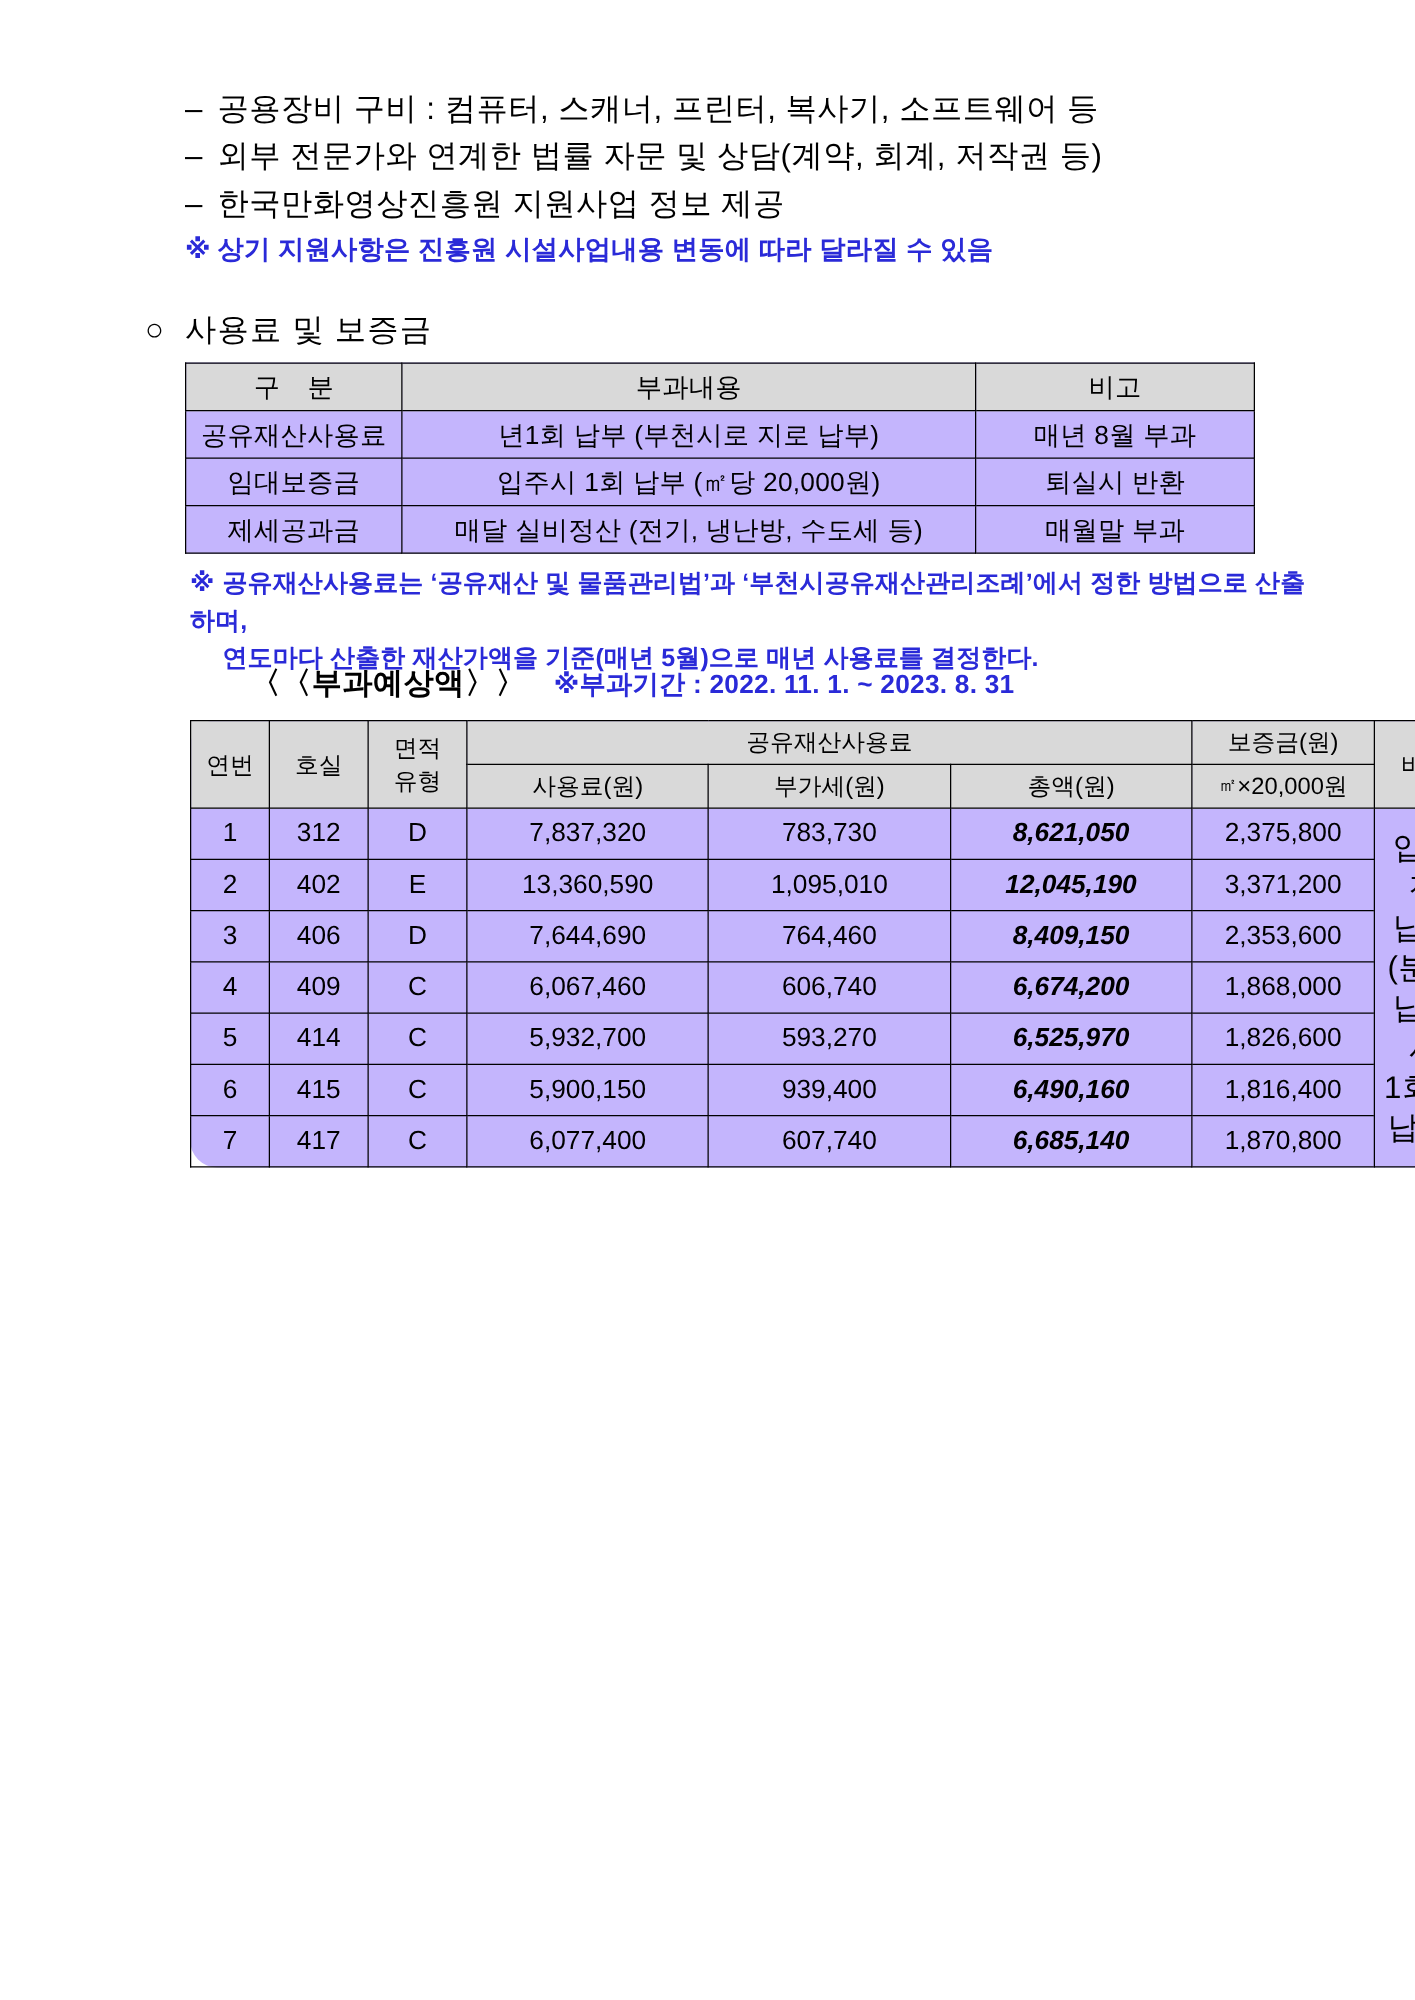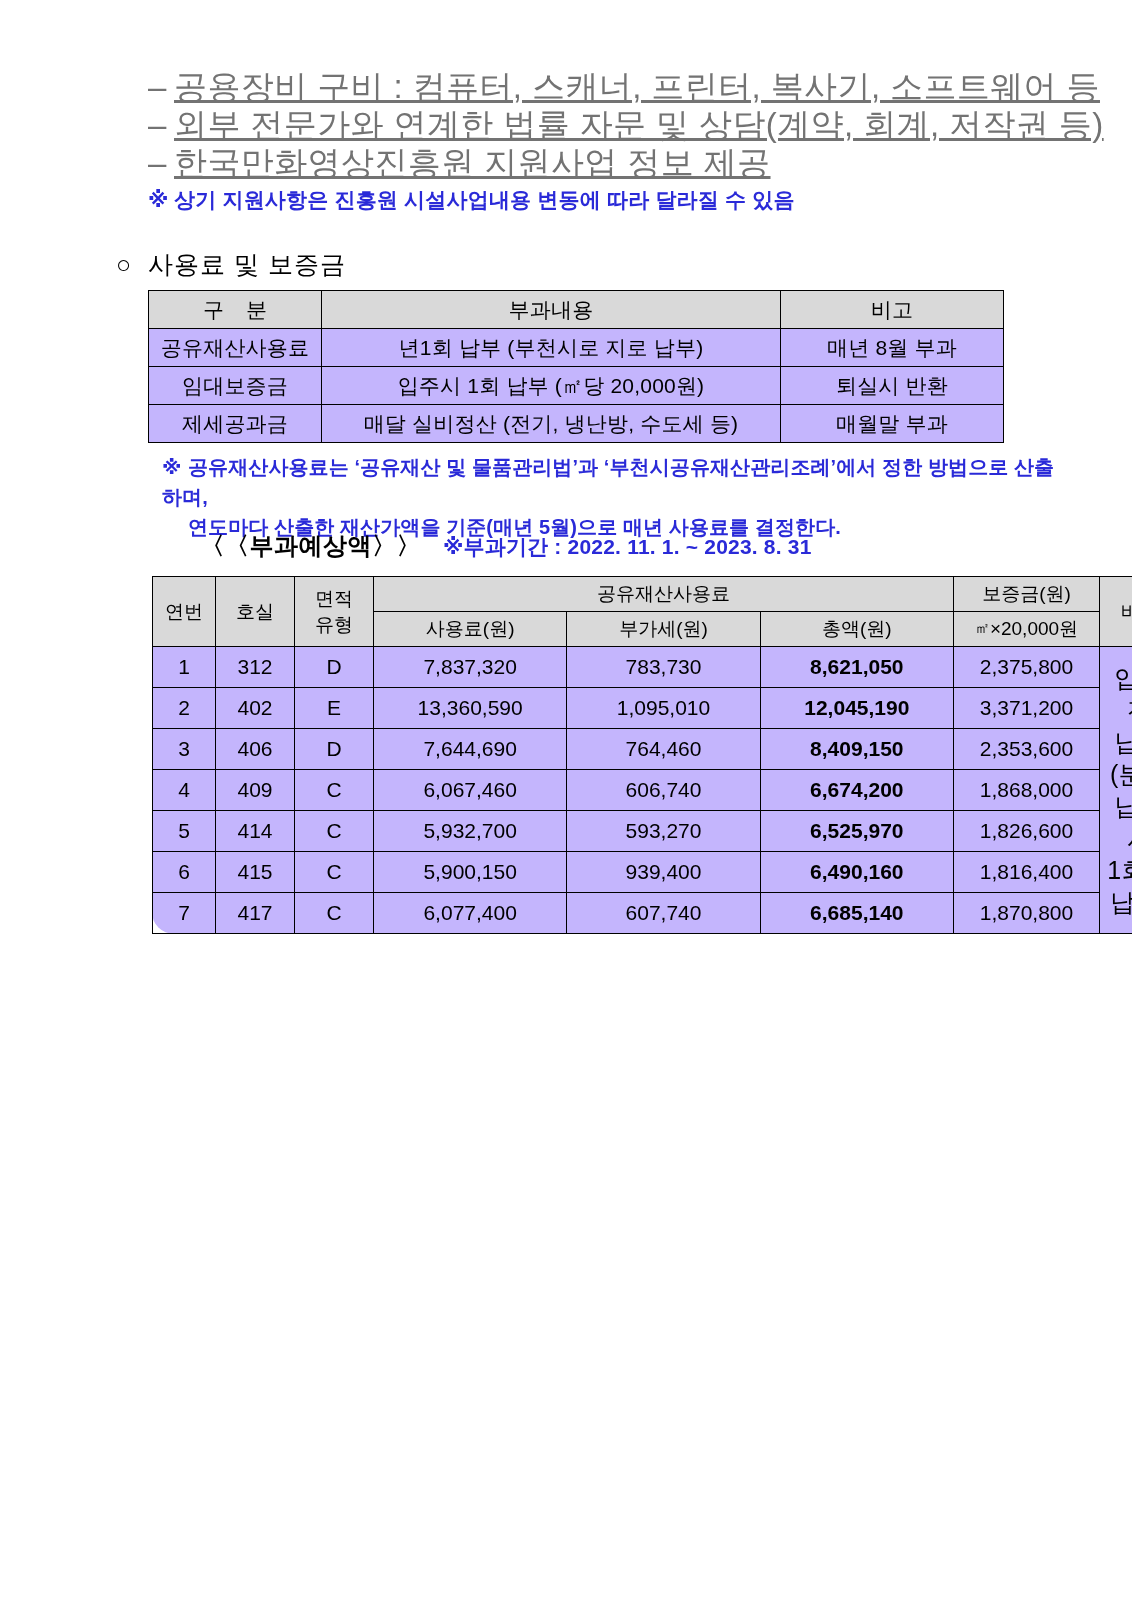--- a/index.html
+++ b/index.html
@@ -25,26 +25,25 @@
   }
 
   
   .top-list {
     position: absolute;
     left: 148px;
     top: 68px;
     width: 880px;
   }
   .dash-line {
-    font-size: 33px;
+    font-size: 25px;
     line-height: 38px;
     letter-spacing: 0.4px;
     white-space: nowrap;
-    color: #737373;
-    text-decoration: underline;
+    color: #000000;
   }
   .dash-mark {
     display: inline-block;
     width: 26px;
   }
   .note-blue {
     color: #2a2ad8;
     font-size: 21px;
     line-height: 36px;
     letter-spacing: 0.2px;
@@ -102,21 +101,21 @@
     letter-spacing: 0.2px;
   }
   #fee-table .c1 { width: 172px; }
   #fee-table .c2 { width: 458px; }
   #fee-table .c3 { width: 222px; }
   .sp-gubun { letter-spacing: 8px; padding-left: 8px; }
 
   
   .blue-para {
     position: absolute;
-    left: 162px;
+    left: 152px;
     top: 452px;
     width: 900px;
     color: #2a2ad8;
     font-size: 20px;
     line-height: 30px;
     font-weight: 600;
     letter-spacing: 0.1px;
   }
   .blue-para .l2 { padding-left: 26px; }
 
@@ -156,21 +155,21 @@
   #charge-table .w-type { width: 78px; }
   #charge-table .w-fee  { width: 130px; }
   #charge-table .w-vat  { width: 130px; }
   #charge-table .w-tot  { width: 148px; }
   #charge-table .w-dep  { width: 145px; margin-top: 12px; }
   #charge-table .w-rem  { width: 79px; }
 
   #charge-table thead th { height: 34px; }
   #charge-table tbody td { height: 40px; font-size: 25px; }
   #charge-table .num { font-size: 21px; }
-  #charge-table .total-col { font-weight: bold; }
+  #charge-table .total-col { font-weight: bold; font-style: italic; }
   .rem-cell {
     font-size: 18px;
     line-height: 32px;
     letter-spacing: 0.2px;
   }
   .rem-cell div { white-space: nowrap; }
 
   
   .bottom-lines {
     position: absolute;

